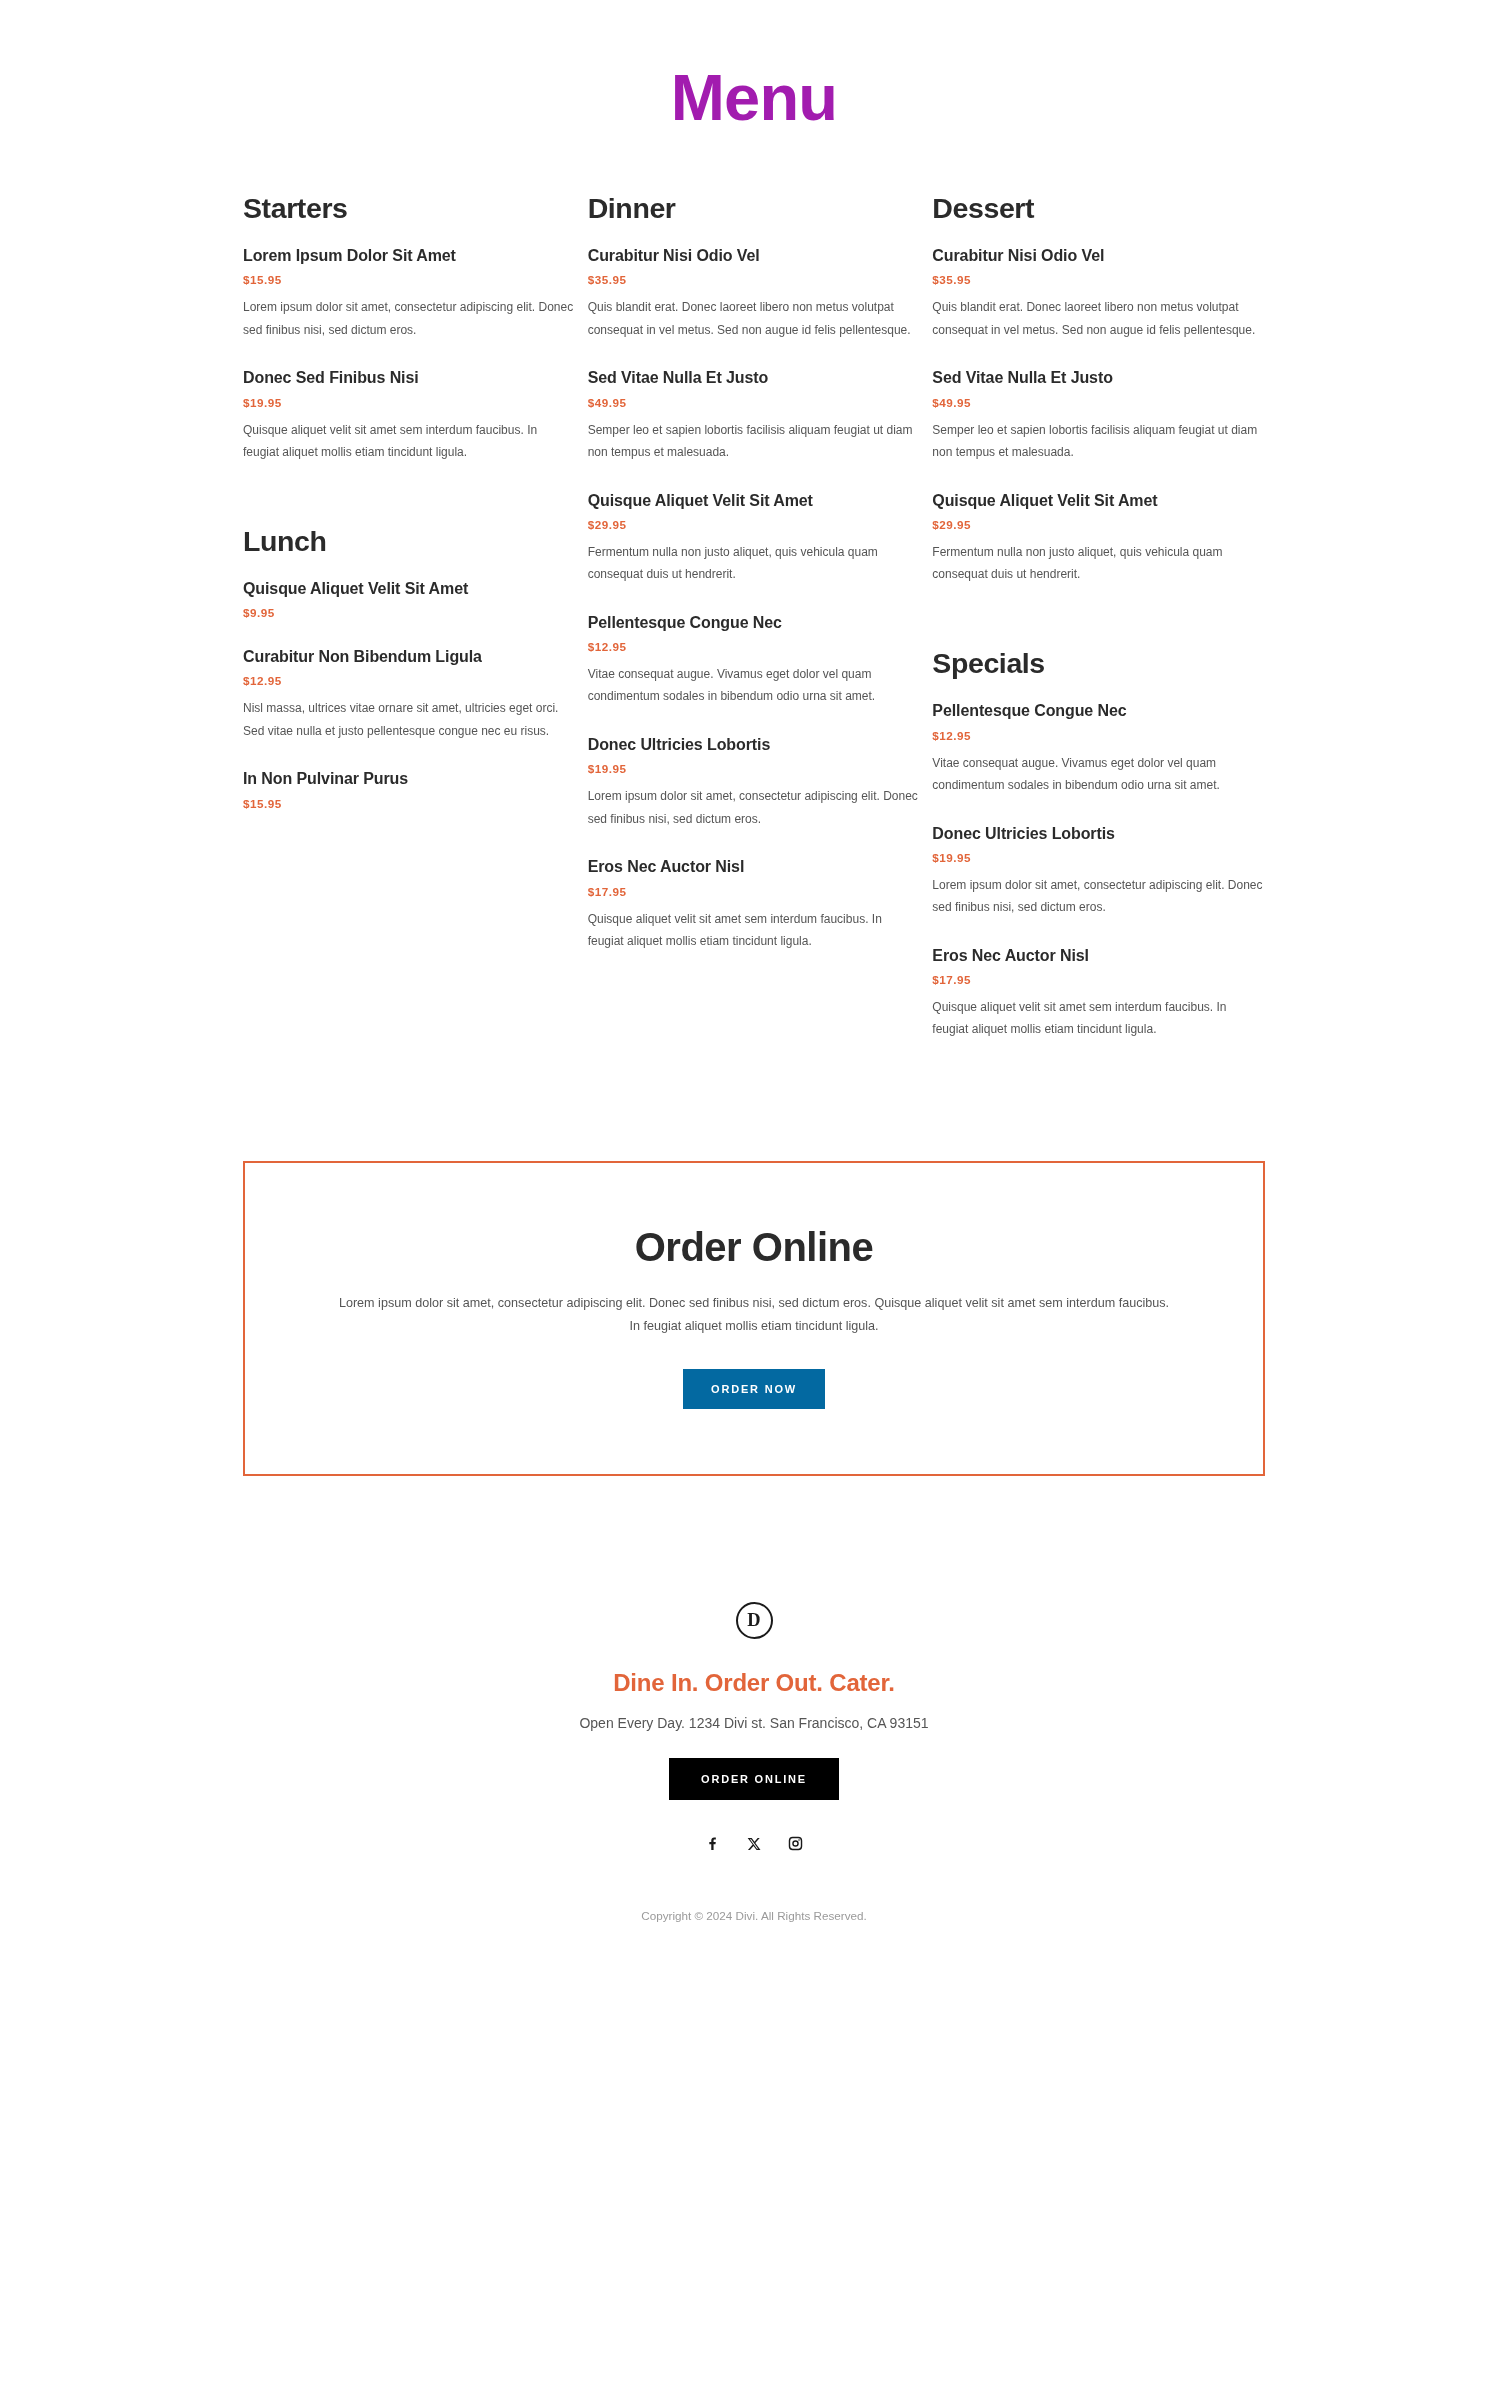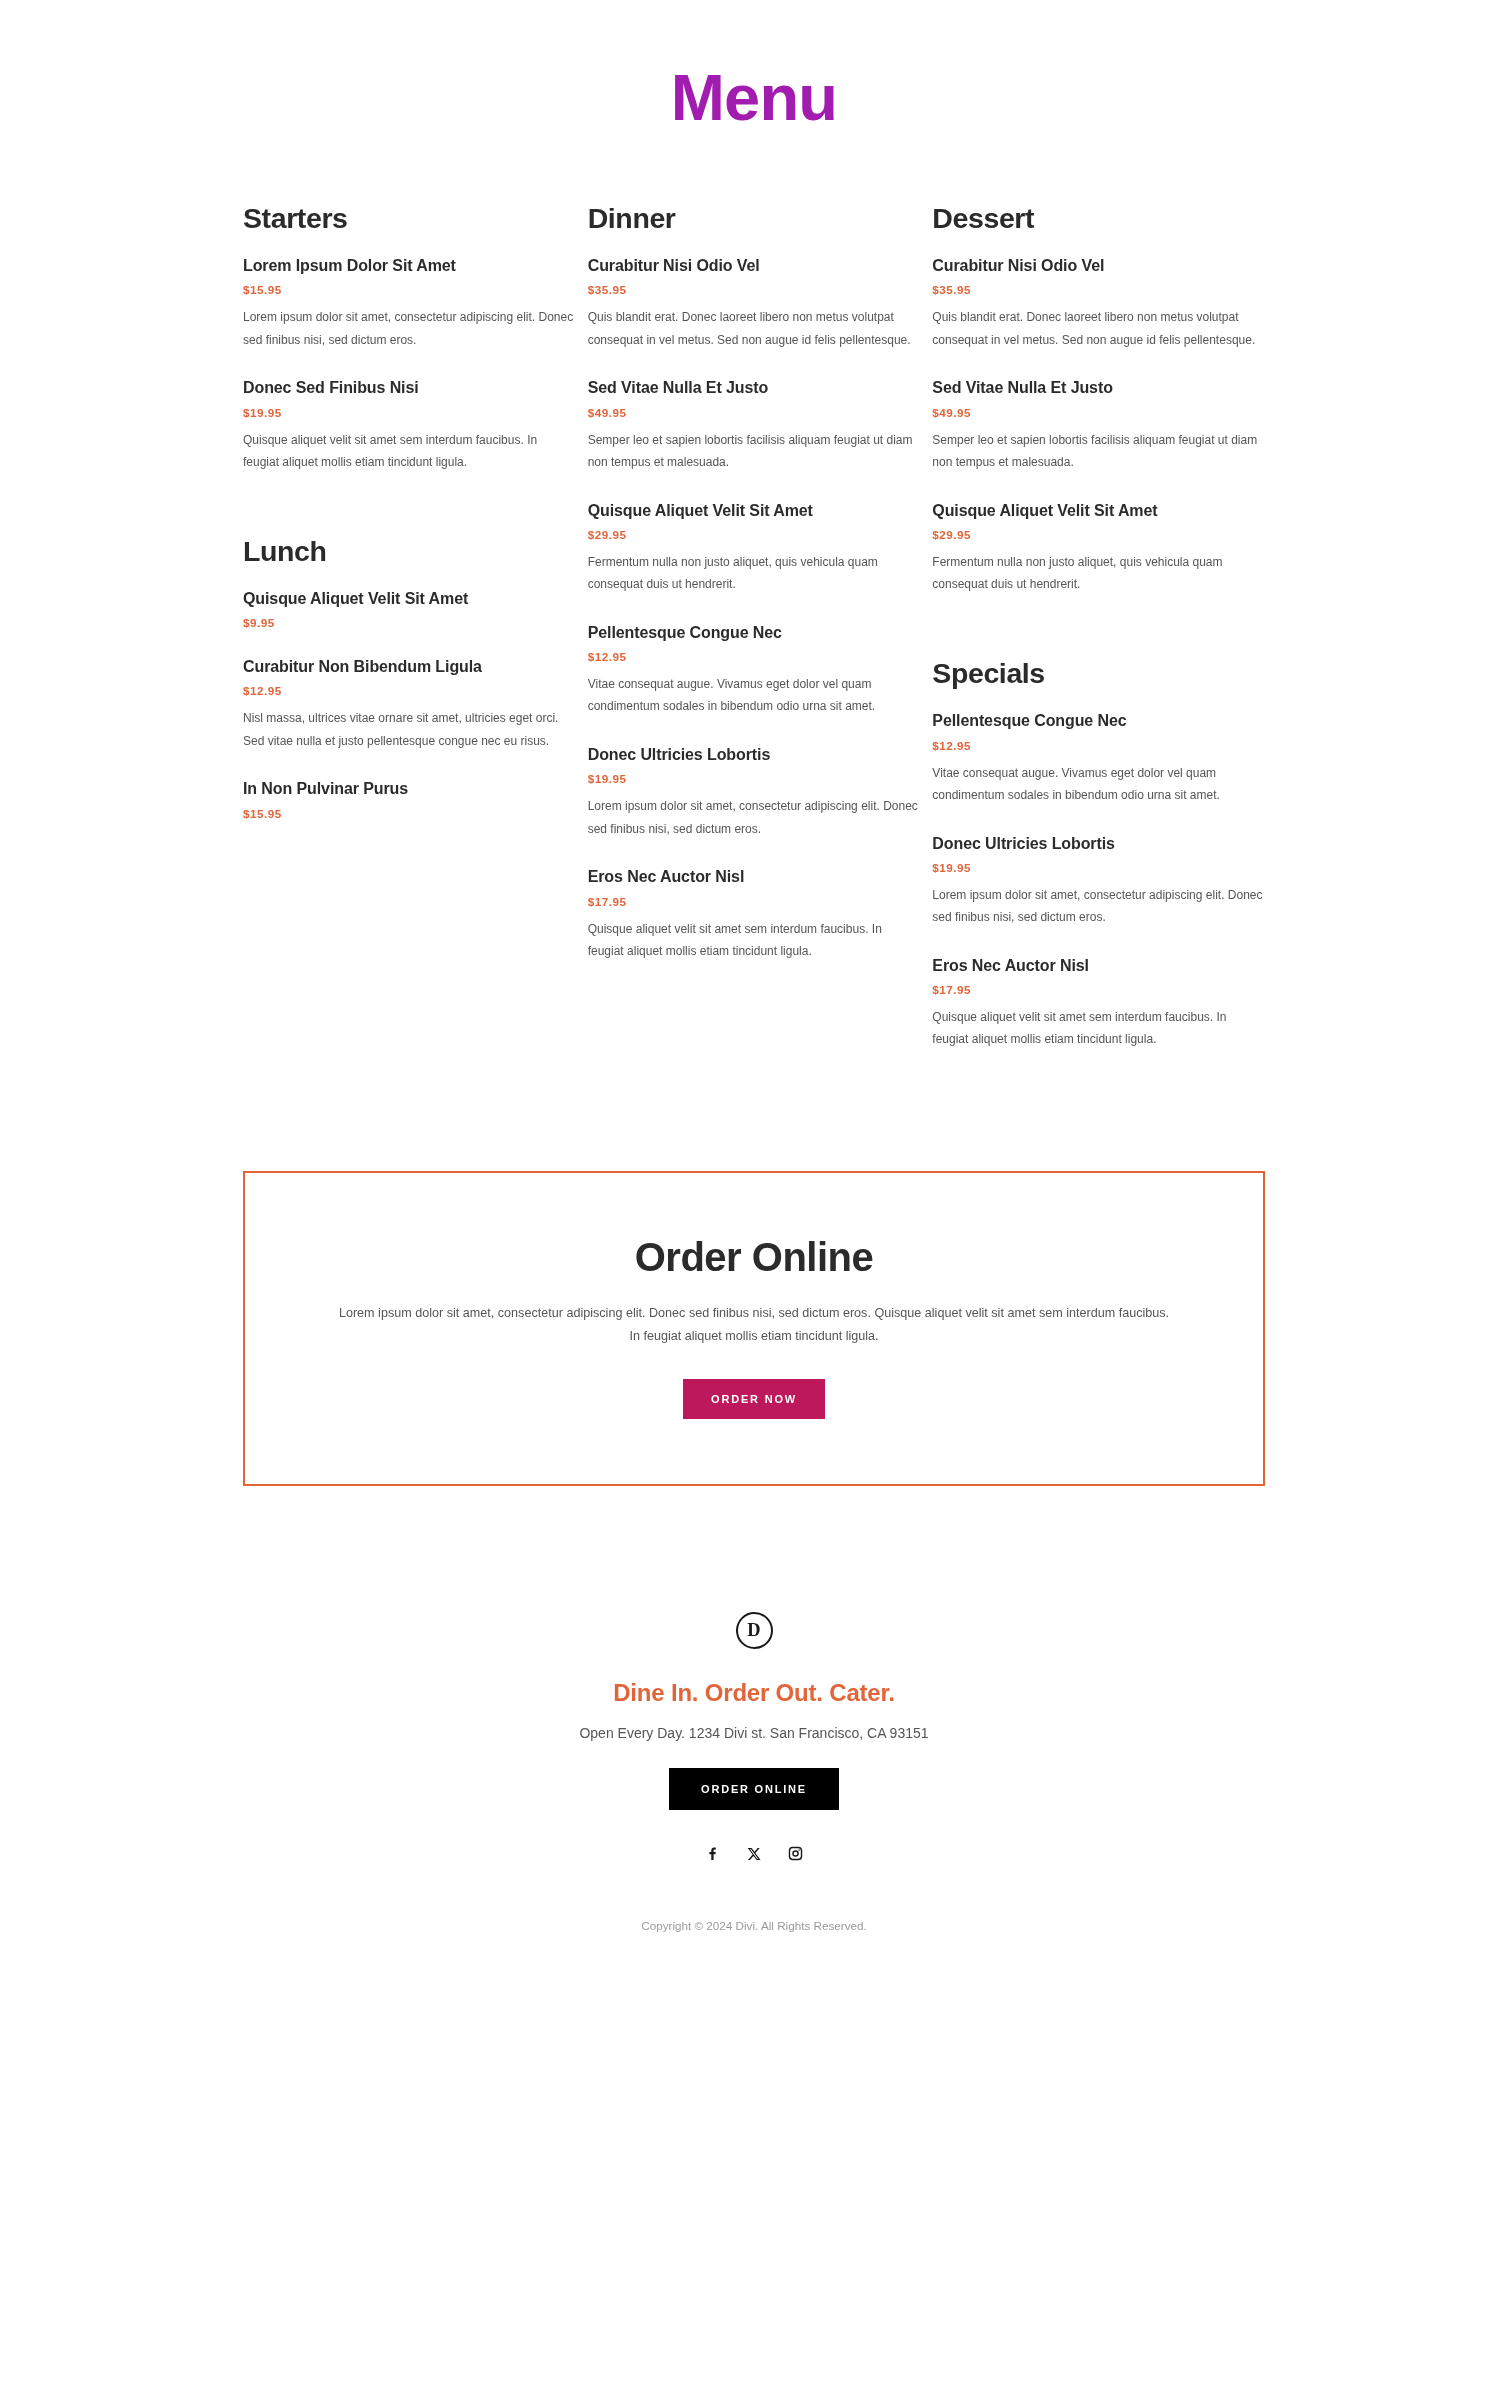--- a/index.html
+++ b/index.html
@@ -21,21 +21,21 @@
     color: #a21caf;
     padding-top: 60px;
     padding-bottom: 17px;
   }
 
   .menu-grid {
     display: flex;
     justify-content: center;
     gap: 12px;
     padding: 0 243px;
-    margin-top: 50px;
+    margin-top: 40px;
   }
   .menu-col { width: 360px; padding-right: 0px; }
   .menu-col + .menu-col { margin-left: 0px; }
   .col-1 { width: 360px; }
   .col-2 { width: 360px; }
   .col-3 { width: 360px; }
 
   .section-title {
     font-size: 28.5px;
     font-weight: 700;
@@ -83,21 +83,21 @@
   }
   .cta-desc {
     font-size: 12.6px;
     line-height: 1.85;
     color: #555555;
     max-width: 838px;
     margin: 0 auto 30px auto;
   }
   .cta-button {
     display: inline-block;
-    background: #be185d;
+    background: #0369a1;
     color: #ffffff;
     font-size: 11px;
     font-weight: 700;
     letter-spacing: 1.8px;
     padding: 14.2px 28.5px;
     border: none;
     cursor: pointer;
     font-family: "Liberation Sans", sans-serif;
   }
 

